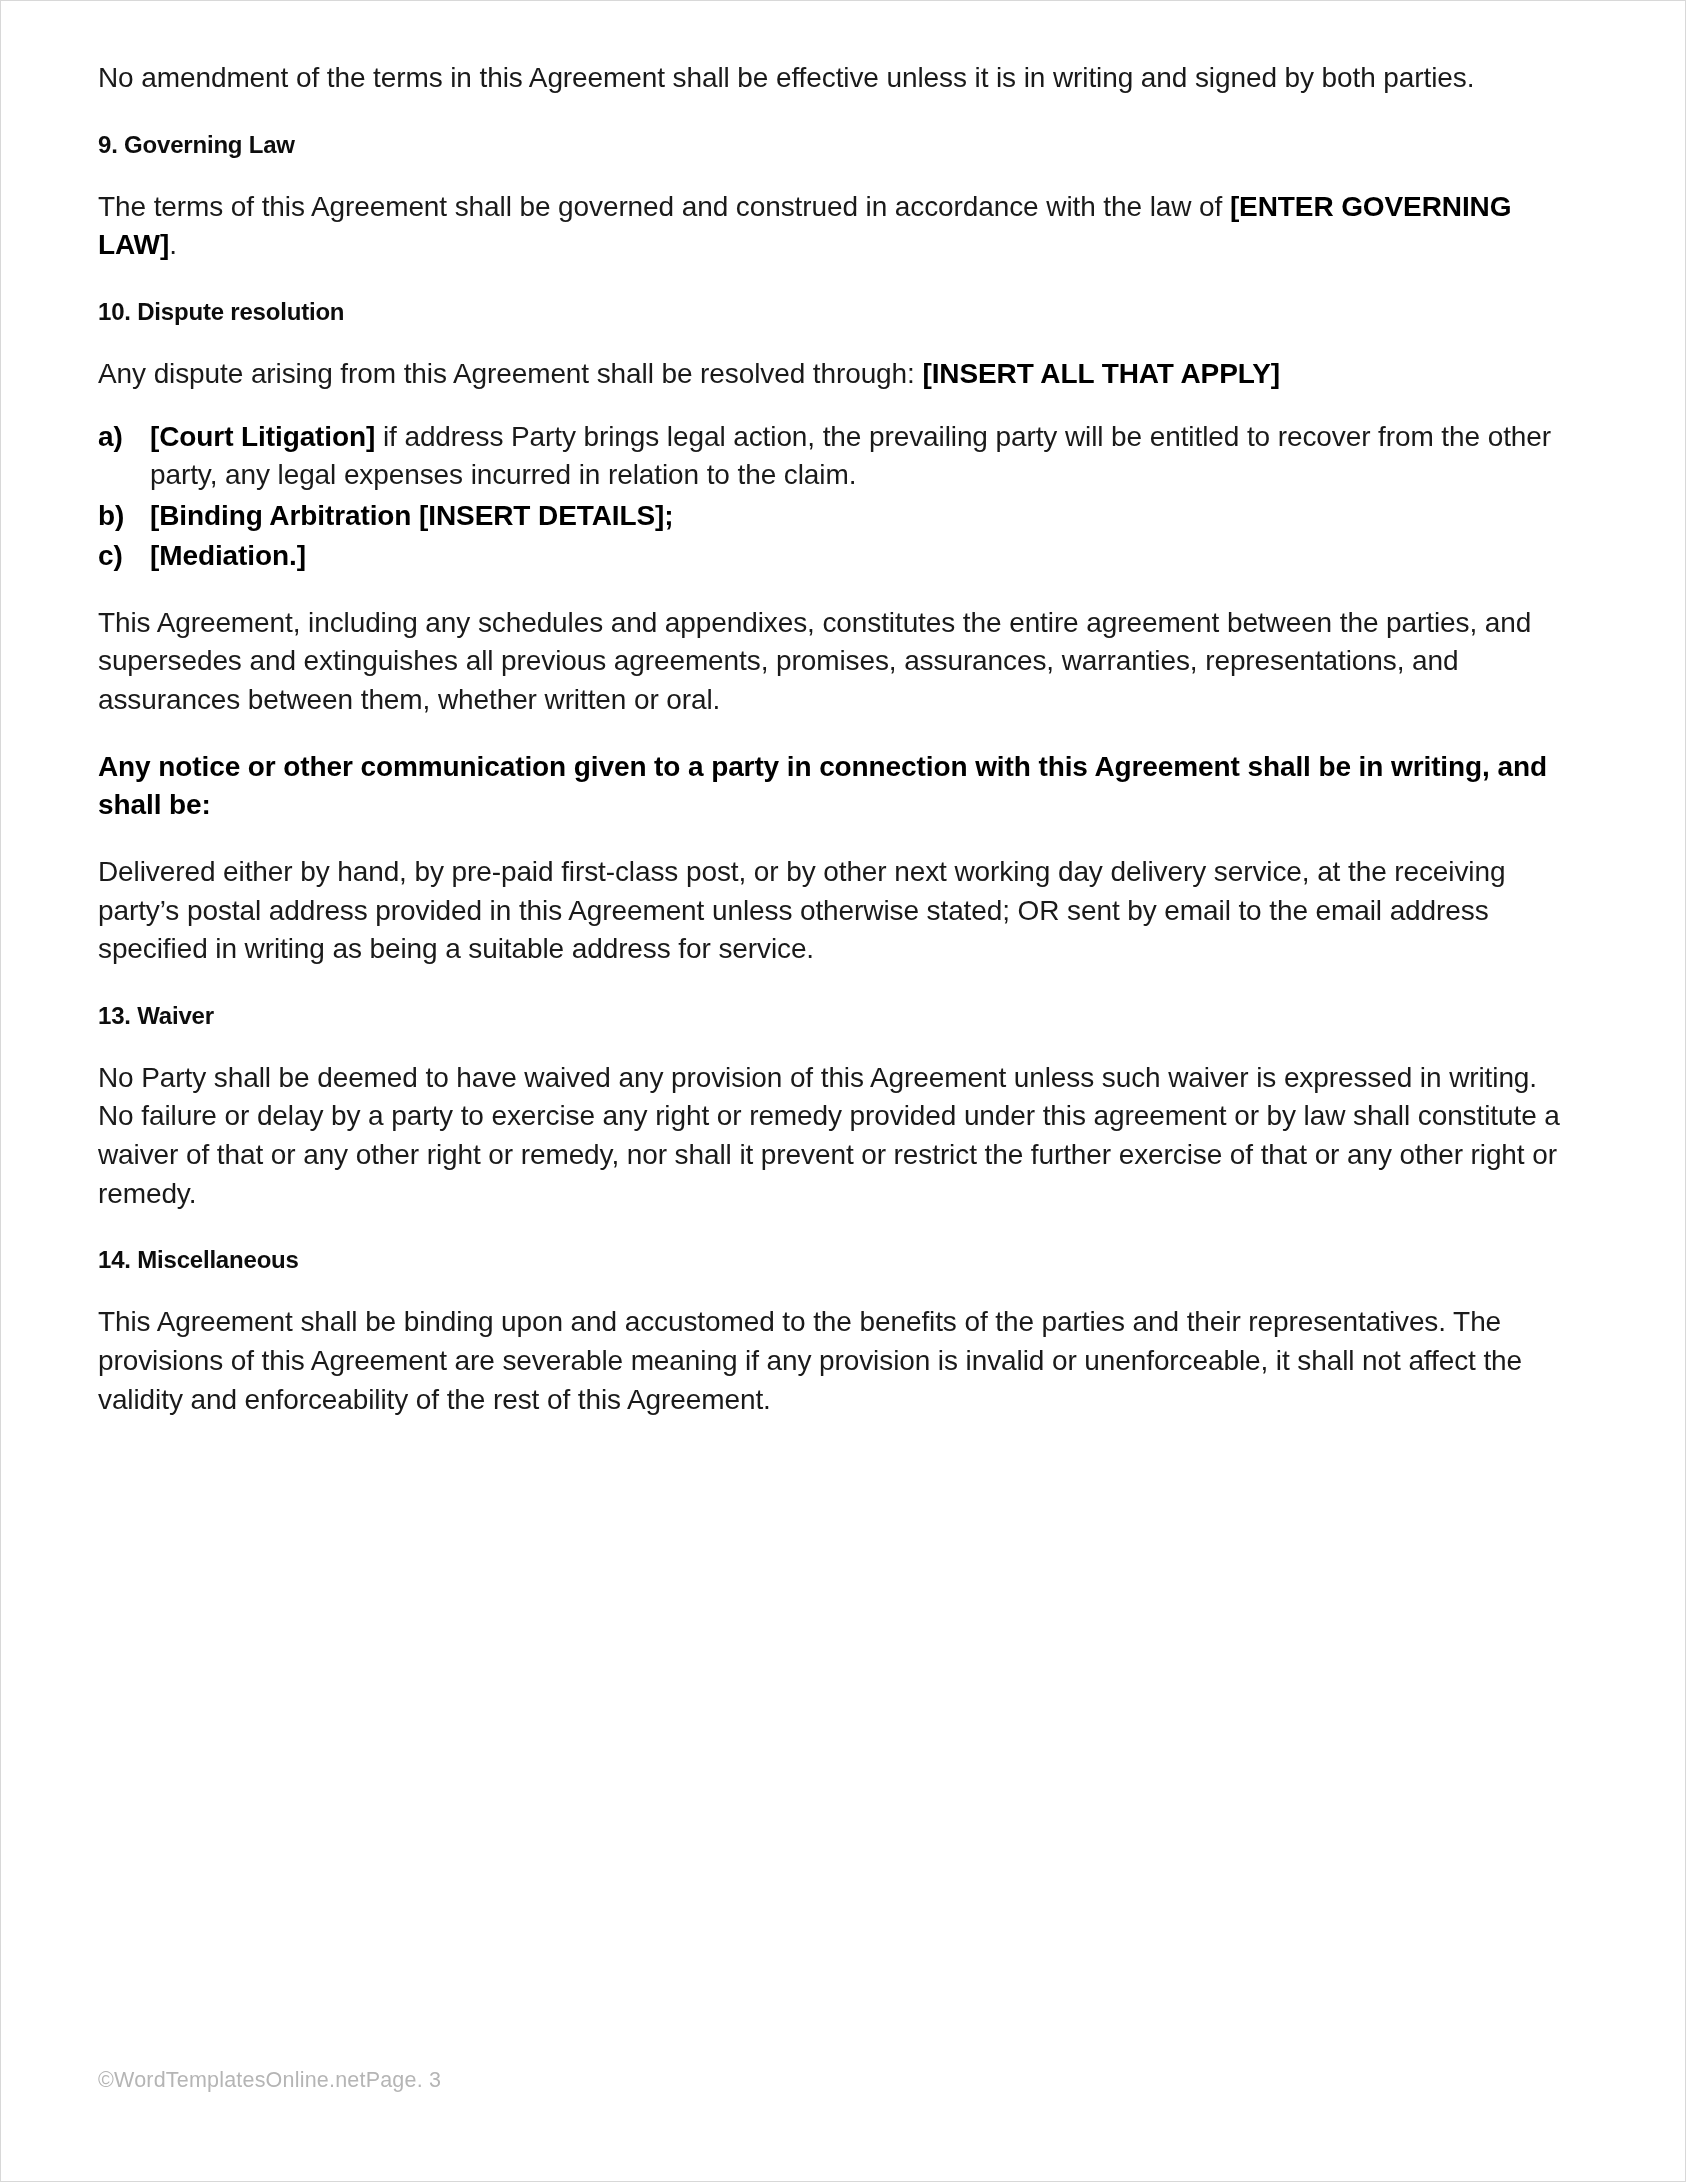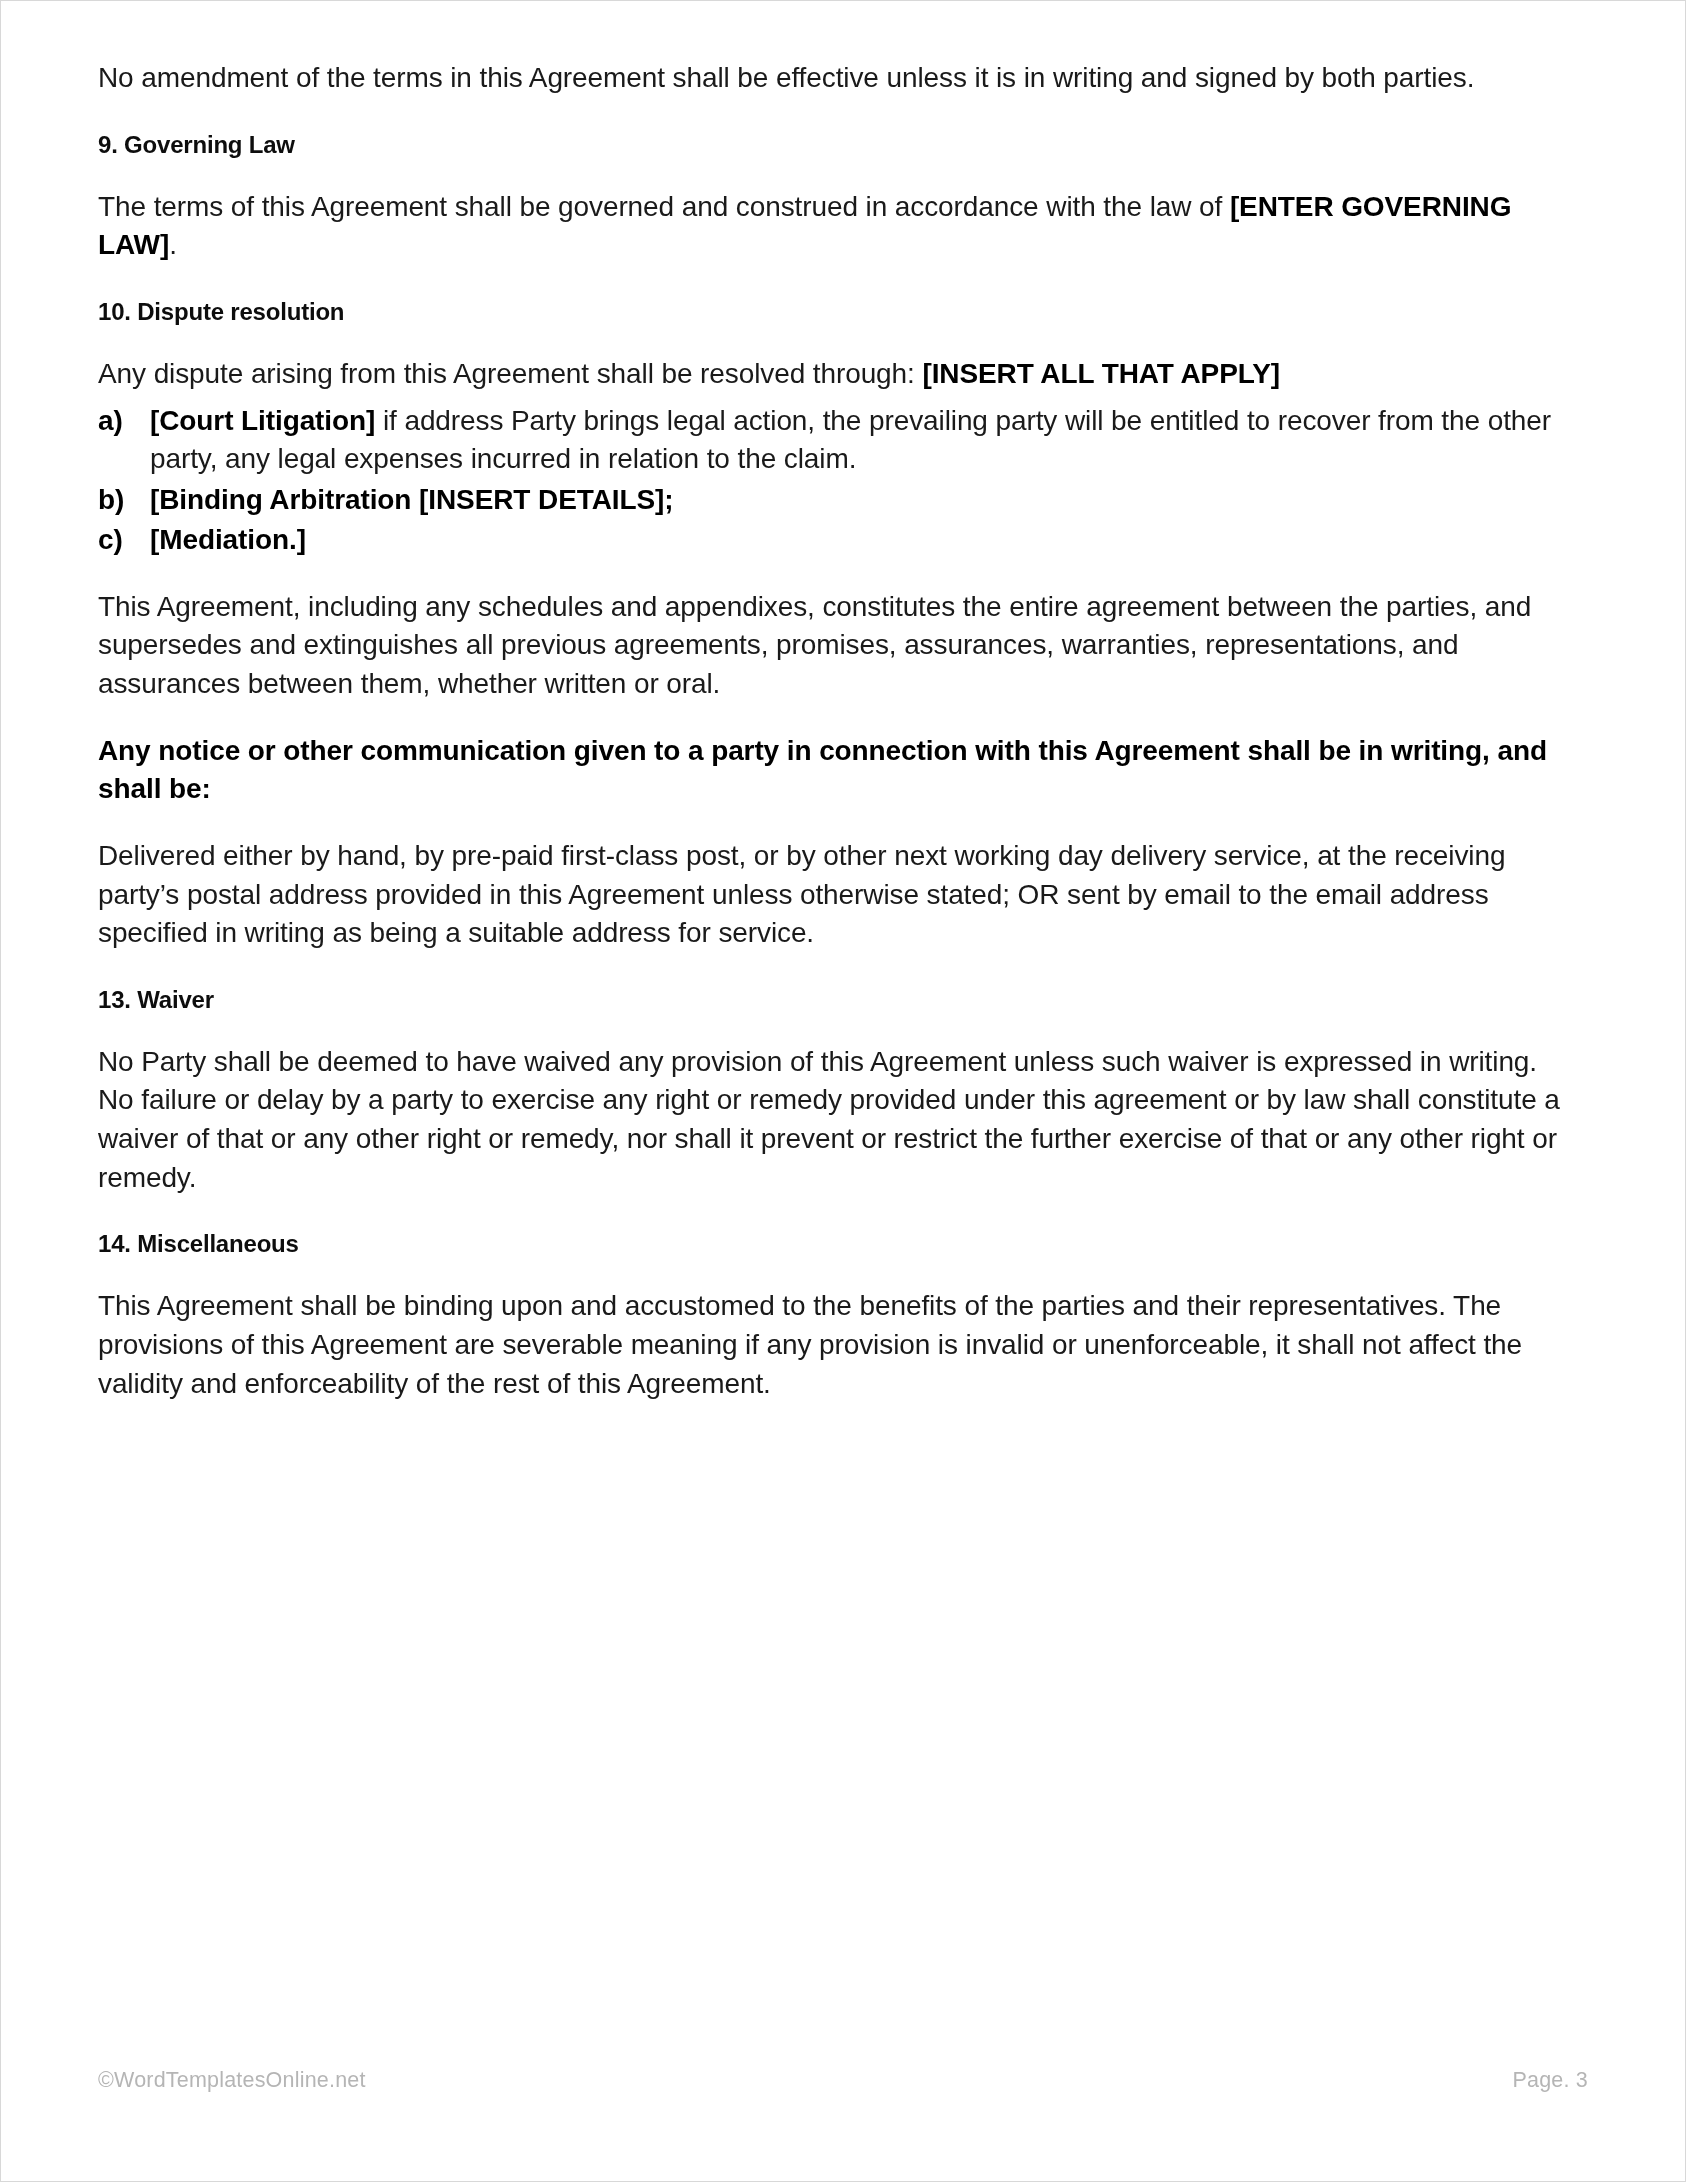--- a/index.html
+++ b/index.html
@@ -35,21 +35,21 @@
   .para {
     font-size: 28px;
     line-height: 1.38;
     color: #1a1a1a;
     margin: 0 0 28px 0;
     text-align: left;
     letter-spacing: -0.1px;
   }
 
   .para.tight {
-    margin-bottom: 8px;
+    margin-bottom: 24px;
   }
 
   .heading {
     font-size: 24px;
     font-weight: bold;
     color: #0d0d0d;
     margin: 0 0 0 0;
     line-height: 1.25;
     letter-spacing: -0.2px;
   }
@@ -85,21 +85,20 @@
     width: 43px;
   }
 
   
   .footer {
     position: absolute;
     left: 97px;
     right: 97px;
     top: 2067px;
     display: flex;
-    justify-content: space-between;
     align-items: baseline;
     font-size: 21.5px;
     color: #b5b5b5;
     letter-spacing: 0.2px;
   }
   .footer .copyright { text-align: left; }
   .footer .pagenum { text-align: right; }
 </style>
 </head>
 <body>

